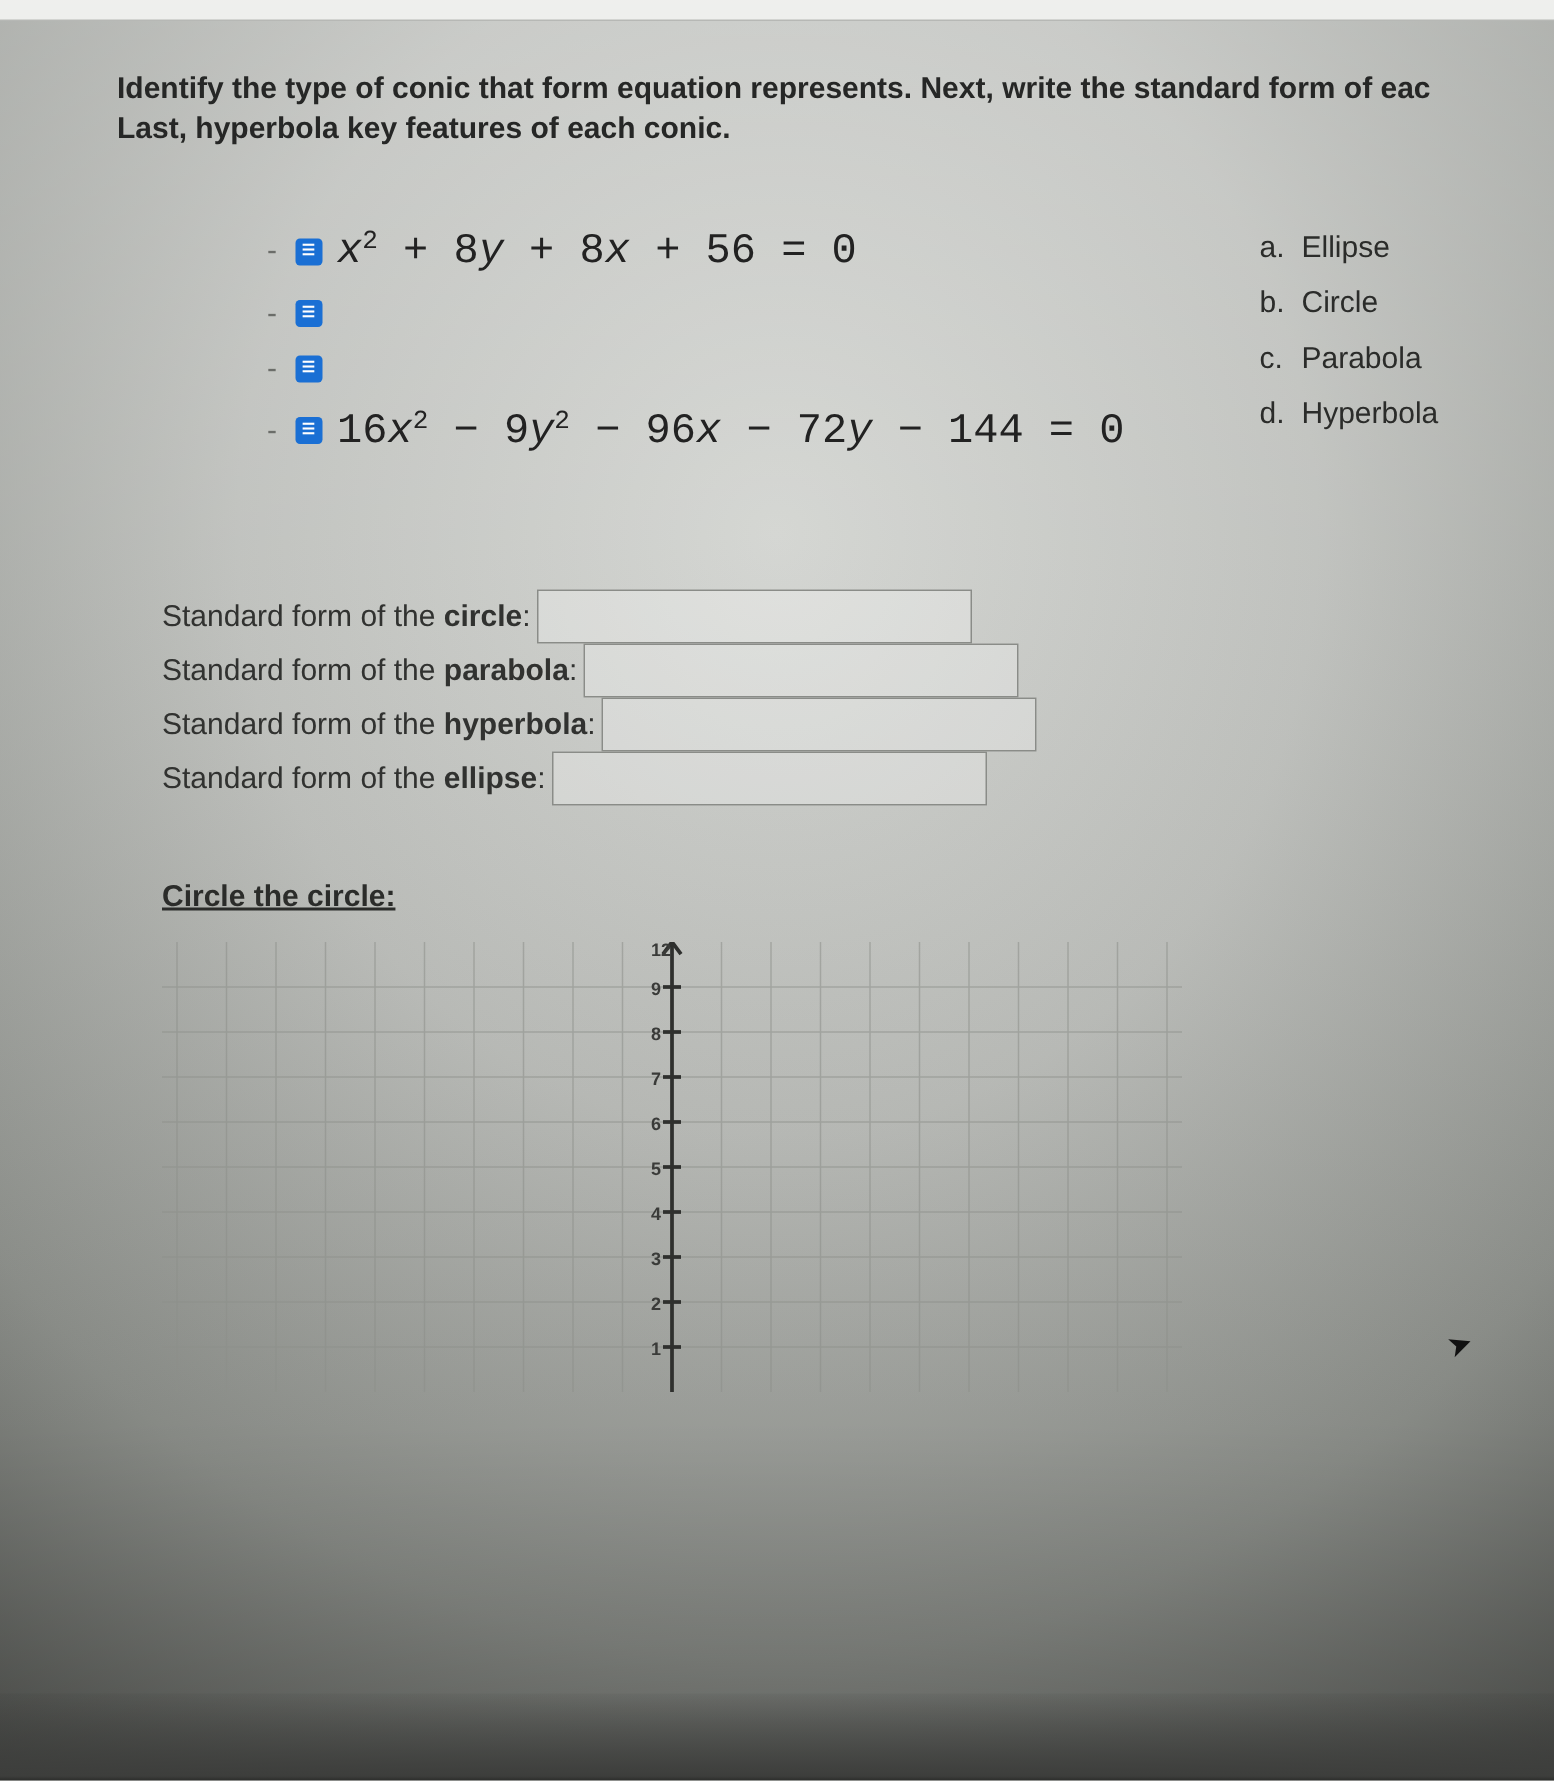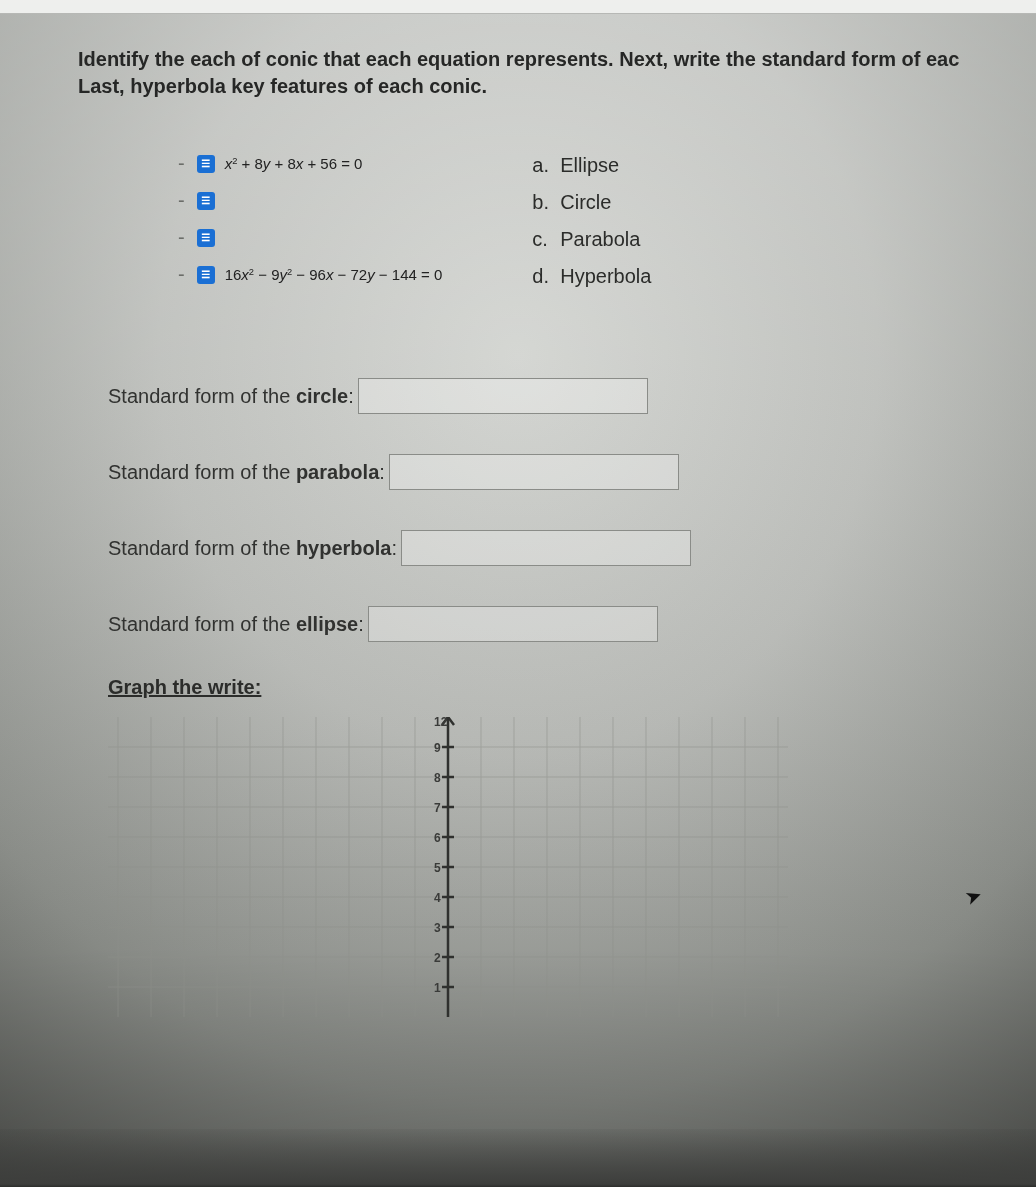--- a/index.html
+++ b/index.html
@@ -45,27 +45,27 @@
     align-items: center;
     justify-content: center;
     width: 18px; height: 18px;
     background: #1a6fd4;
     color: #fff;
     border-radius: 3px;
     font-size: 10px;
     font-weight: 700;
     line-height: 1;
   }
-  .eq-html { font-family: Liberation Sans, sans-serif; font-size: 15px; color: #222; }
+  .eq-html { font-family: Liberation Mono, monospace; font-size: 28px; color: #222; }
   .eq-html sup { font-size: 0.62em; vertical-align: 0.55em; }
   .answers { display: flex; flex-direction: column; gap: 14px; font-size: 20px; font-weight: 500; color: #2b2c2a; margin-top: 2px; }
   .ans-row { display: flex; gap: 6px; }
   .ans-letter { min-width: 22px; }
 
-  .std-block { margin-left: 30px; display: flex; flex-direction: column; gap: 40px; margin-bottom: 34px; }
+  .std-block { margin-left: 30px; display: flex; flex-direction: column; margin-bottom: 50px; }
   .std-row { display: flex; align-items: center; gap: 4px; }
   .std-label { font-size: 20px; color: #313230; font-weight: 500; }
   .std-label b { font-weight: 700; }
   .std-input {
     width: 290px;
     height: 36px;
     border: 1px solid #8a8c88;
     background: rgba(255,255,255,0.28);
     padding: 0 6px;
     font-size: 16px;
@@ -111,21 +111,21 @@
     background: linear-gradient(180deg, rgba(0,0,0,0.04) 0%, #3d3e3c 95%, #2c2d2b 100%);
   }
 </style>
 </head>
 <body>
 
 <div class="topbar"></div>
 <div class="page">
 
   <div class="instructions">
-    <span>Identify the each of conic that each equation represents. Next, write the standard form of eac</span><br>
+    <span>Identify the type of conic that form equation represents. Next, write the standard form of eac</span><br>
     <span>Last, hyperbola key features of each conic.</span>
   </div>
 
   <div class="match-area">
     <div class="eq-list">
 
       <div class="eq-row">
         <span class="dash">-</span>
         <span class="chip">☰</span>
         <span class="eq-html"><i>x</i><sup>2</sup> + 8<i>y</i> + 8<i>x</i> + 56 = 0</span>
@@ -189,21 +189,21 @@
       <input class="std-input" value="" style="">
     </div>
     <div class="std-row">
       <span class="std-label">
         <span>Standard form of the </span><b>ellipse</b><span>:</span>
       </span>
       <input class="std-input" value="" style="">
     </div>
   </div>
 
-  <div class="graph-title">Graph the write:</div>
+  <div class="graph-title">Circle the circle:</div>
 
   <div class="graph-wrap">
     <svg class="grid-svg" viewBox="0 0 680 300">
       <g stroke="#8d8f8a" stroke-width="1" opacity="0.55">
 
         <line x1="10" y1="0" x2="10" y2="300"></line>
         <line x1="43" y1="0" x2="43" y2="300"></line>
         <line x1="76" y1="0" x2="76" y2="300"></line>
         <line x1="109" y1="0" x2="109" y2="300"></line>
         <line x1="142" y1="0" x2="142" y2="300"></line>

